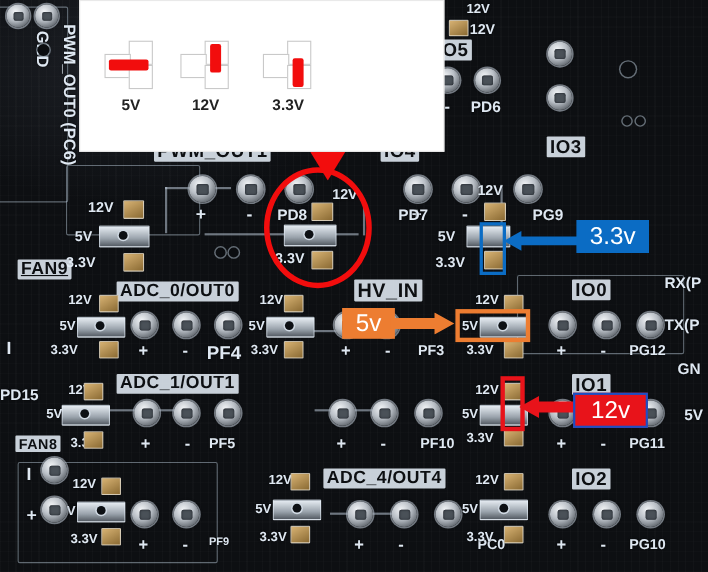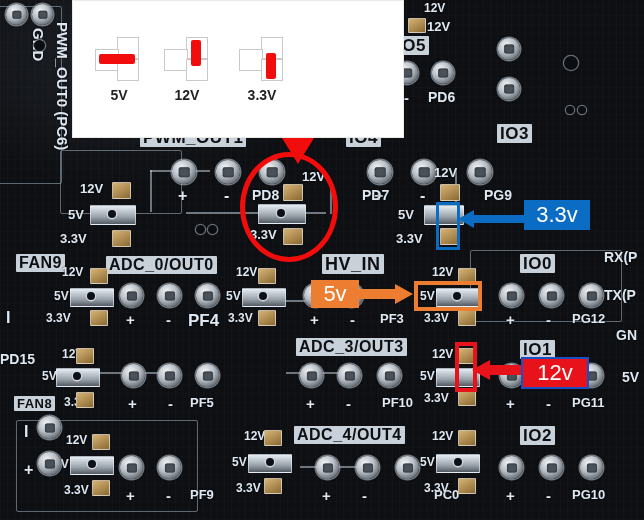--- a/index.html
+++ b/index.html
@@ -171,21 +171,21 @@
   <div class="vhole" style="left:196px;top:225px;width:9px;height:9px;"></div>
   <div class="vhole" style="left:208px;top:225px;width:9px;height:9px;"></div>
 
   <div class="stxt" style="left:434px;top:166px;font-size:13px;">12V</div>
   <div class="gpad" style="left:440px;top:184px;width:18px;height:15px;"></div>
   <div class="stxt" style="left:398px;top:208px;font-size:13px;">5V</div>
   <div class="jbody" style="left:424px;top:205px;width:38px;height:18px;"></div>
   <div class="stxt" style="left:396px;top:232px;font-size:13px;">3.3V</div>
   <div class="gpad" style="left:440px;top:228px;width:18px;height:15px;"></div>
 
-  <div class="silk" style="left:16px;top:254px;font-size:16px;">FAN9</div>
+  <div class="silk" style="left:16px;top:236px;font-size:16px;text-decoration:underline;">FAN9</div>
   <div class="silk" style="left:106px;top:256px;font-size:16px;">ADC_0/OUT0</div>
   <div class="silk" style="left:322px;top:254px;font-size:18px;">HV_IN</div>
   <div class="silk" style="left:520px;top:254px;font-size:17px;">IO0</div>
 
   <div class="stxt" style="left:62px;top:266px;font-size:12px;">12V</div>
   <div class="gpad" style="left:90px;top:268px;width:16px;height:14px;"></div>
   <div class="stxt" style="left:54px;top:290px;font-size:12px;">5V</div>
   <div class="jbody" style="left:70px;top:288px;width:42px;height:17px;"></div>
   <div class="jdot" style="left:87px;top:292px;width:8px;height:8px;"></div>
   <div class="stxt" style="left:46px;top:312px;font-size:12px;">3.3V</div>
@@ -243,21 +243,21 @@
   <div class="stxt" style="left:546px;top:312px;font-size:15px;">-</div>
   <div class="stxt" style="left:572px;top:312px;font-size:13px;">PG12</div>
 
   <div class="stxt" style="left:604px;top:250px;font-size:14px;">RX(P</div>
   <div class="stxt" style="left:604px;top:288px;font-size:14px;">TX(P</div>
   <div class="stxt" style="left:616px;top:328px;font-size:14px;">GN</div>
   <div class="stxt" style="left:622px;top:370px;font-size:14px;">5V</div>
 
   <div class="stxt" style="left:6px;top:310px;font-size:16px;">I</div>
   <div class="stxt" style="left:0px;top:352px;font-size:14px;">PD15</div>
-  <div class="silk" style="left:296px;top:338px;font-size:16px;">ADC_3/OUT3</div>
+  <div class="silk" style="left:106px;top:340px;font-size:16px;">ADC_1/OUT1</div>
   <div class="silk" style="left:520px;top:340px;font-size:17px;">IO1</div>
   <div class="silk" style="left:14px;top:396px;font-size:13px;">FAN8</div>
 
   <div class="stxt" style="left:62px;top:348px;font-size:12px;">12V</div>
   <div class="gpad" style="left:76px;top:348px;width:16px;height:14px;"></div>
   <div class="stxt" style="left:42px;top:370px;font-size:12px;">5V</div>
   <div class="jbody" style="left:56px;top:368px;width:42px;height:17px;"></div>
   <div class="jdot" style="left:73px;top:372px;width:8px;height:8px;"></div>
   <div class="stxt" style="left:64px;top:396px;font-size:12px;">3.3V</div>
   <div class="gpad" style="left:76px;top:392px;width:16px;height:14px;"></div>
@@ -328,21 +328,21 @@
     </div>
   <div class="stxt" style="left:24px;top:462px;font-size:16px;">+</div>
   <div class="pad" style="left:120px;top:456px;width:23px;height:23px;">
       <i></i>
     </div>
   <div class="pad" style="left:158px;top:456px;width:23px;height:23px;">
       <i></i>
     </div>
   <div class="stxt" style="left:126px;top:488px;font-size:15px;">+</div>
   <div class="stxt" style="left:166px;top:488px;font-size:15px;">-</div>
-  <div class="stxt" style="left:190px;top:488px;font-size:13px;">PF9</div>
+  <div class="stxt" style="left:190px;top:488px;font-size:10px;">PF9</div>
 
   <div class="stxt" style="left:244px;top:430px;font-size:12px;">12V</div>
   <div class="gpad" style="left:264px;top:430px;width:16px;height:14px;"></div>
   <div class="stxt" style="left:232px;top:456px;font-size:12px;">5V</div>
   <div class="jbody" style="left:248px;top:454px;width:42px;height:17px;"></div>
   <div class="jdot" style="left:266px;top:458px;width:8px;height:8px;"></div>
   <div class="stxt" style="left:236px;top:482px;font-size:12px;">3.3V</div>
   <div class="gpad" style="left:264px;top:478px;width:16px;height:14px;"></div>
 
   <div class="pad" style="left:316px;top:456px;width:23px;height:23px;">

